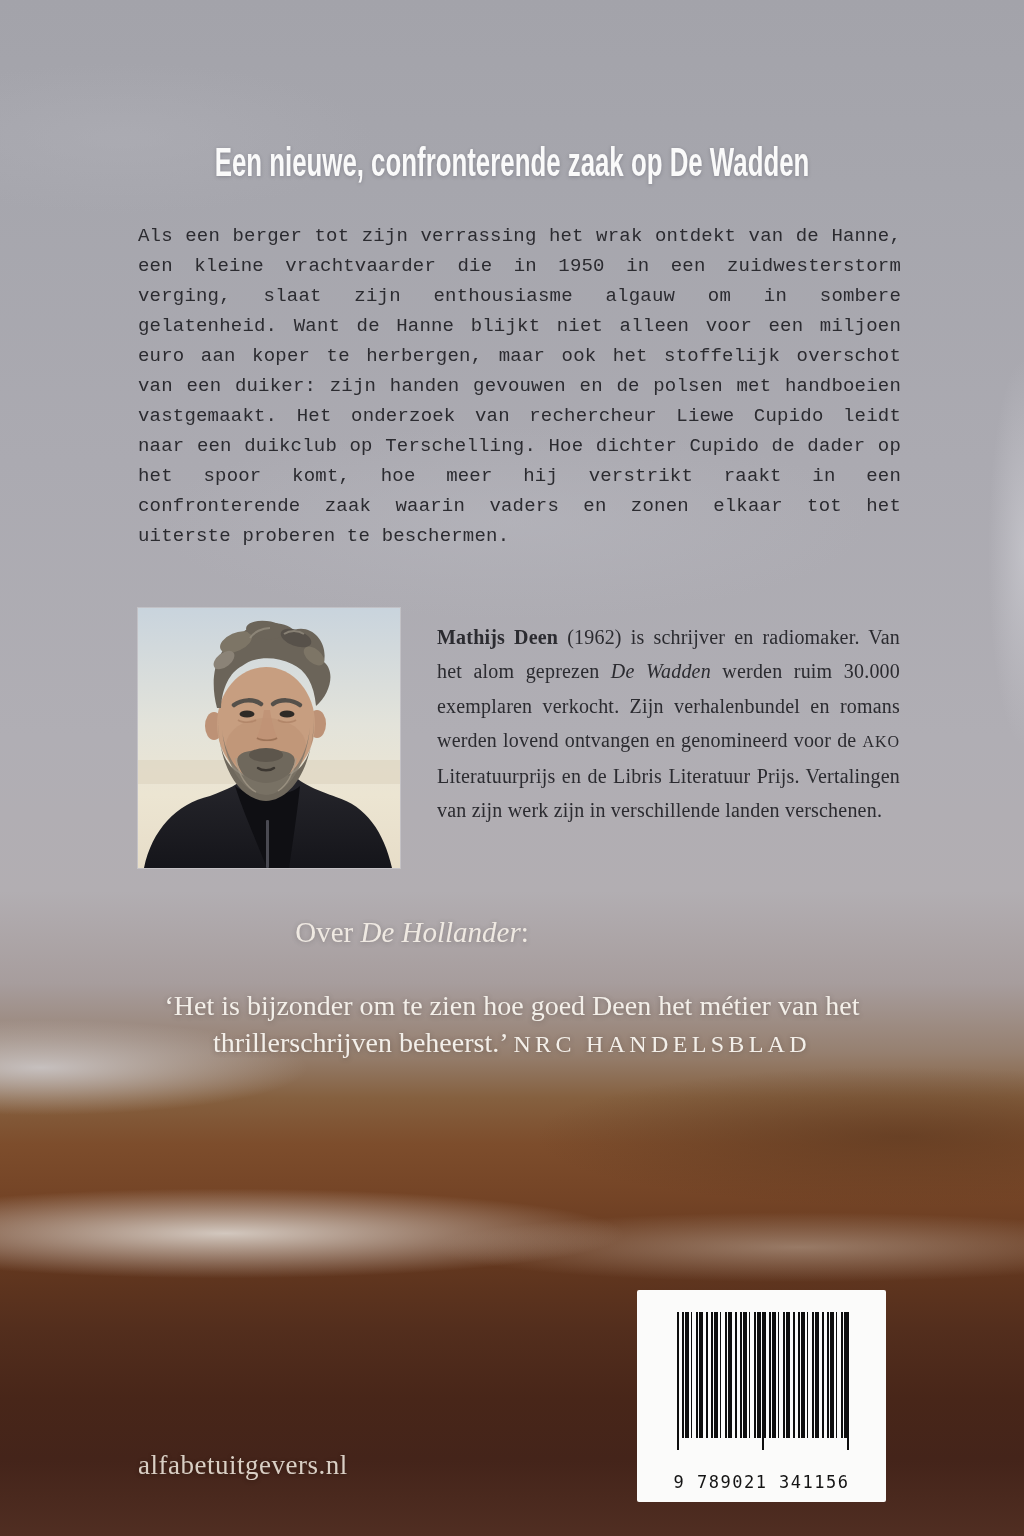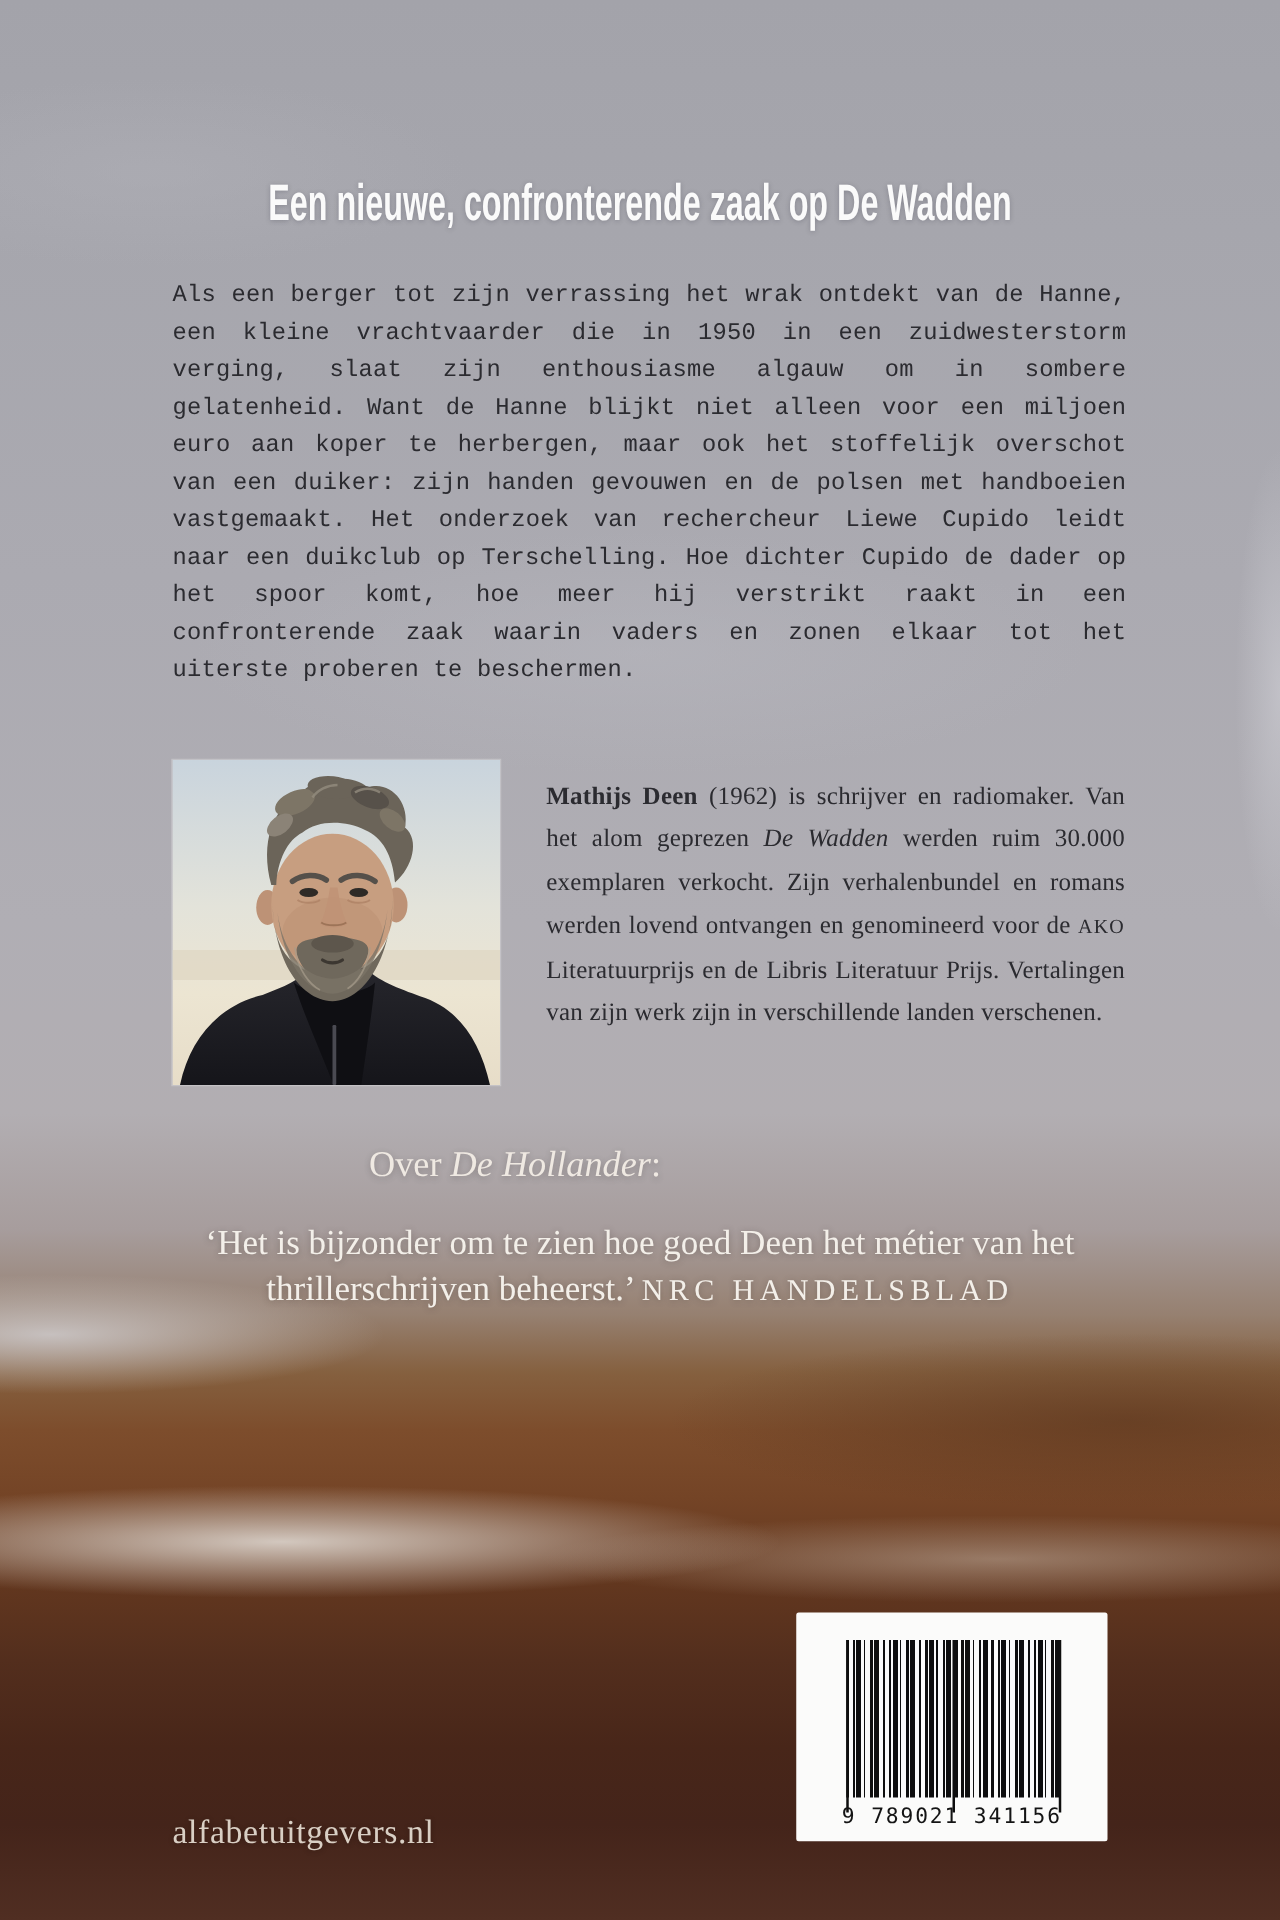--- a/index.html
+++ b/index.html
@@ -52,33 +52,34 @@
   .i{font-style:italic;}
   .caps{font-size:0.8em;letter-spacing:0.06em;}
   .reviews-header{
     position:absolute;top:916px;left:0;width:824px;text-align:center;
     font-size:29px;color:#efe9e2;text-shadow:0 1px 5px rgba(60,55,55,0.3);
   }
   .quote{
     position:absolute;left:102px;width:820px;text-align:center;
     font-size:28px;line-height:37px;color:#f3efe9;
     text-shadow:0 1px 5px rgba(60,50,45,0.35);
+    margin-top:11px;
   }
   .q1{top:976px;}
   .q2{top:1078px;}
   .q3{top:1140px;}
   .source{font-size:24px;letter-spacing:0.18em;}
   .stars{font-size:26px;letter-spacing:7px;padding:0 4px;}
   .publisher-url{
     position:absolute;left:138px;top:1450px;
     font-size:27px;color:#d9cfc4;letter-spacing:0.5px;
     text-shadow:0 1px 4px rgba(30,15,10,0.4);
   }
   .barcode-box{
-    position:absolute;left:637px;top:1290px;width:249px;height:183px;
+    position:absolute;left:637px;top:1290px;width:249px;height:212px;
     background:#fbfbfa;border-radius:2px;
   }
   .barcode-bars{
     position:absolute;left:40px;top:22px;width:172px;height:126px;
     background:repeating-linear-gradient(90deg,
       #0e0e0e 0 2px,  #fbfbfa 2px 5px,  #0e0e0e 5px 7px,  #fbfbfa 7px 8px,
       #0e0e0e 8px 12px,#fbfbfa 12px 14px,#0e0e0e 14px 15px,#fbfbfa 15px 19px,
       #0e0e0e 19px 21px,#fbfbfa 21px 22px,#0e0e0e 22px 26px,#fbfbfa 26px 29px);
   }
   .guard{position:absolute;top:22px;width:2px;height:138px;background:#0e0e0e;}

